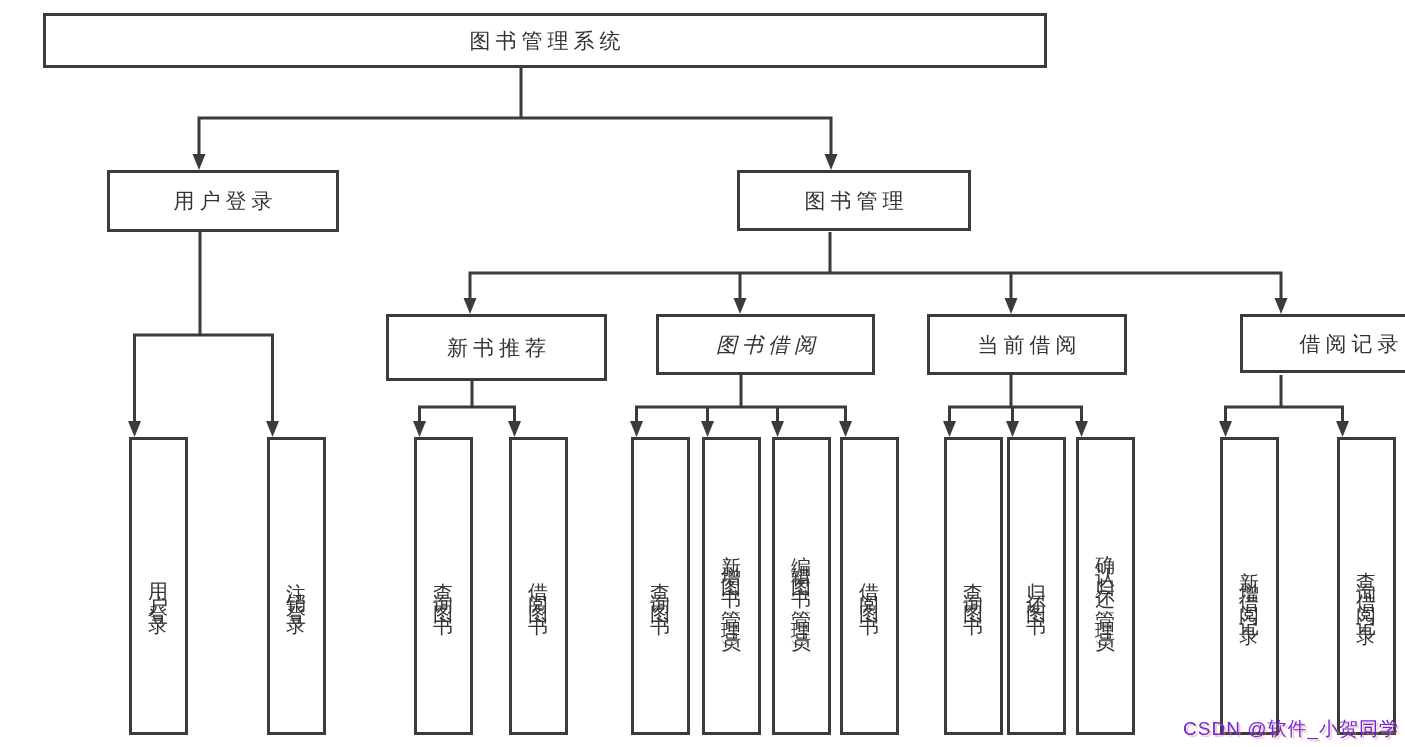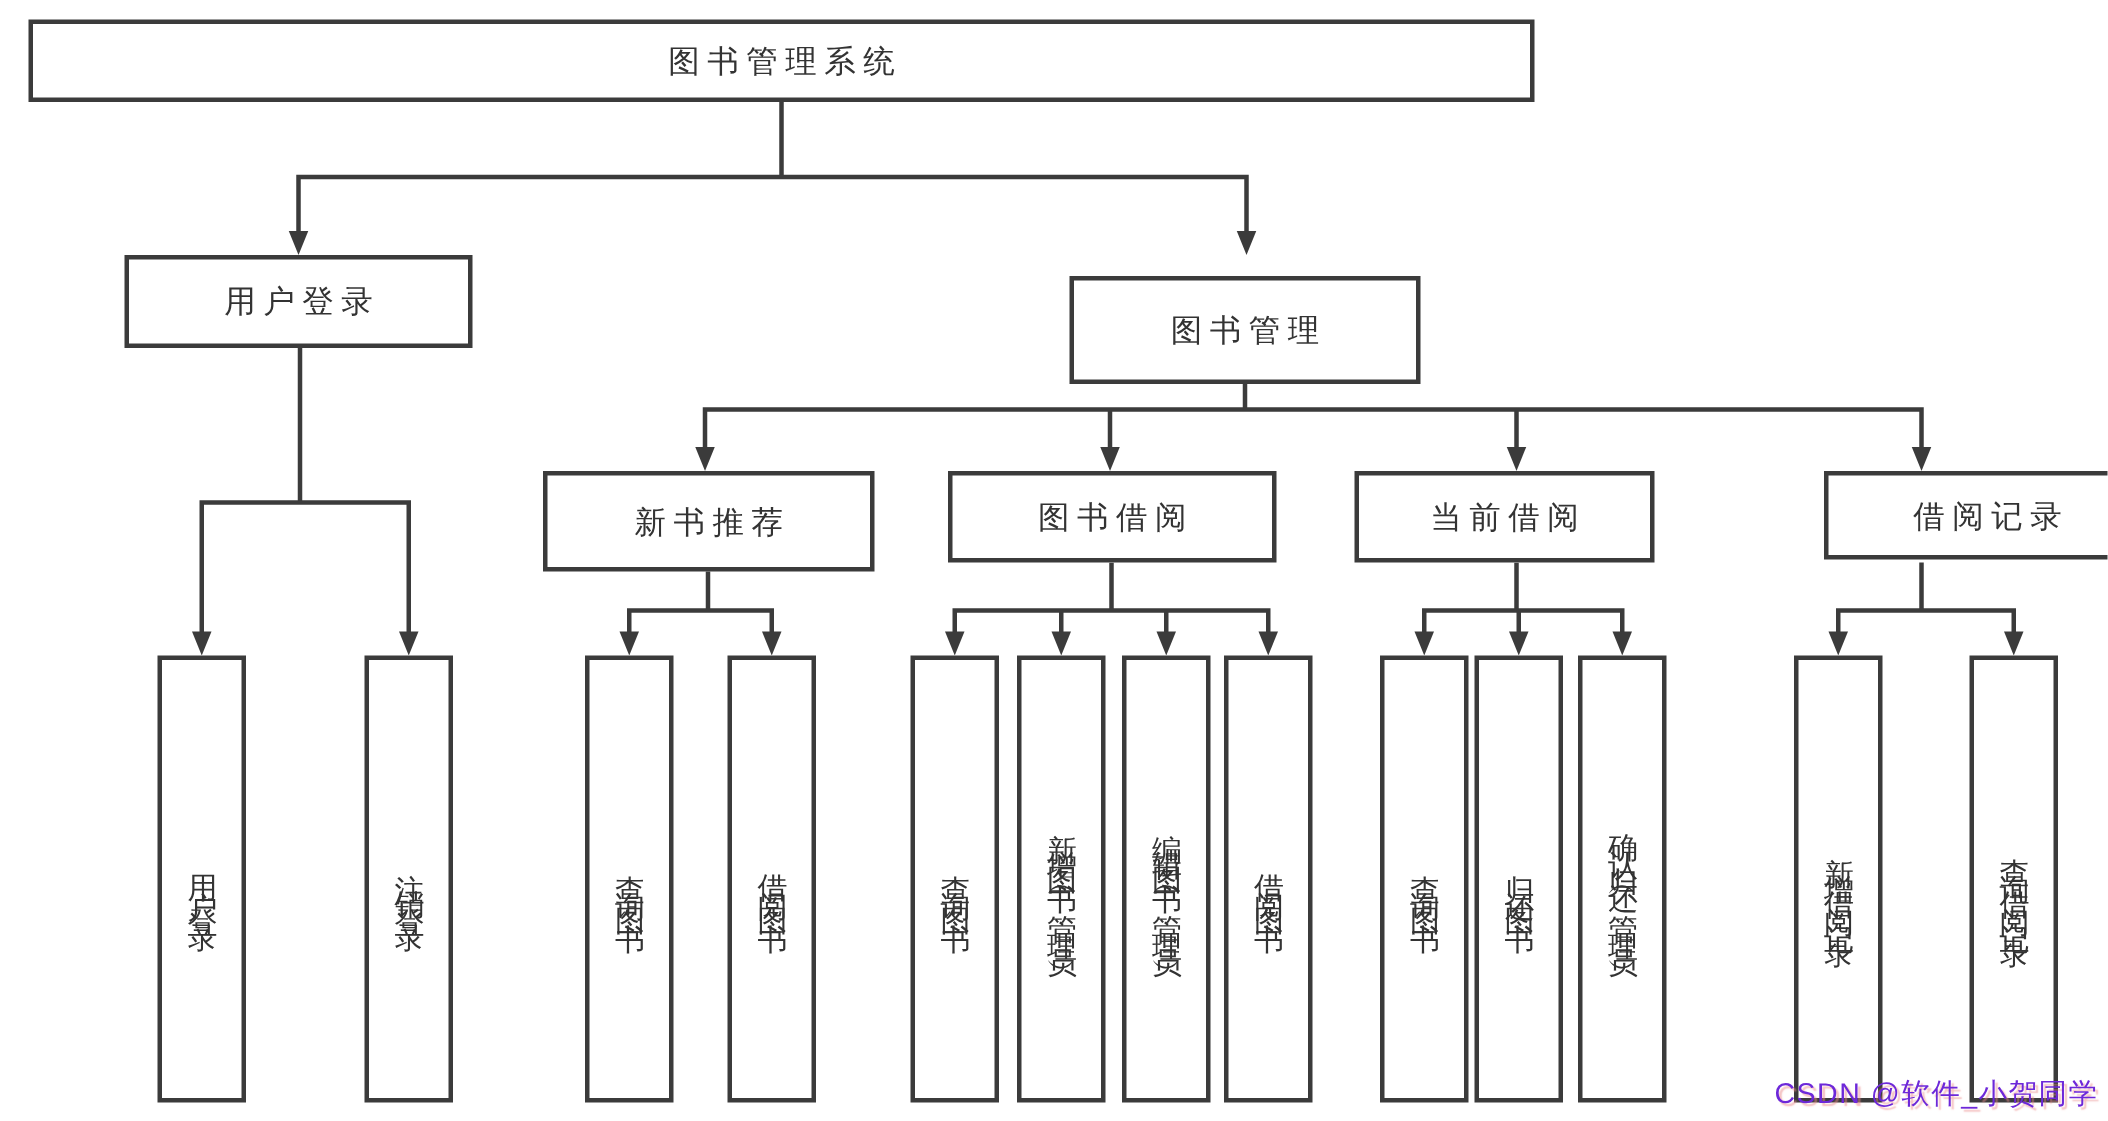--- a/index.html
+++ b/index.html
@@ -30,20 +30,21 @@
   }
   .node {
     position: absolute;
     box-sizing: border-box;
     border: 3px solid #3b3b3b;
     background: #ffffff;
     display: flex;
     align-items: center;
     justify-content: center;
     text-align: right;
+    margin-left: 24px;
   }
   .h-node {
     font-size: 21px;
     letter-spacing: 5px;
     text-indent: 5px; 
     white-space: nowrap;
   }
   .v-node {
     writing-mode: vertical-rl;
     text-orientation: mixed;
@@ -111,24 +112,24 @@
       <polygon points="1075,421 1088,421 1081.5,437"></polygon>
 
       <polygon points="1219,421 1232,421 1225.5,437"></polygon>
       <polygon points="1336,421 1349,421 1342.5,437"></polygon>
     </g>
   </svg>
 
   <div class="node h-node" style="left:19px; top:13px; width:1004px; height:55px;">图书管理系统</div>
 
   <div class="node h-node" style="left:83px; top:170px; width:232px; height:62px;">用户登录</div>
-  <div class="node h-node" style="left:713px; top:184px; width:234px; height:72px;">图书管理</div>
+  <div class="node h-node" style="left:713px; top:170px; width:234px; height:61px;">图书管理</div>
 
   <div class="node h-node" style="left:362px; top:314px; width:221px; height:67px;">新书推荐</div>
-  <div class="node h-node" style="left:632px; top:314px; width:219px; height:61px;">图书借阅</div>
+  <div class="node h-node" style="left:632px; top:314px; width:219px; height:61px;font-style:italic;">图书借阅</div>
   <div class="node h-node" style="left:903px; top:314px; width:200px; height:61px;">当前借阅</div>
   <div class="node h-node" style="left:1216px; top:314px; width:218px; height:59px;">借阅记录</div>
 
   <div class="node v-node" style="left:105px; top:437px; width:59px; height:298px;">用户登录</div>
   <div class="node v-node" style="left:243px; top:437px; width:59px; height:298px;">注销登录</div>
 
   <div class="node v-node" style="left:390px; top:437px; width:59px; height:298px;">查询图书</div>
   <div class="node v-node" style="left:485px; top:437px; width:59px; height:298px;">借阅图书</div>
 
   <div class="node v-node" style="left:607px; top:437px; width:59px; height:298px;">查询图书</div>

